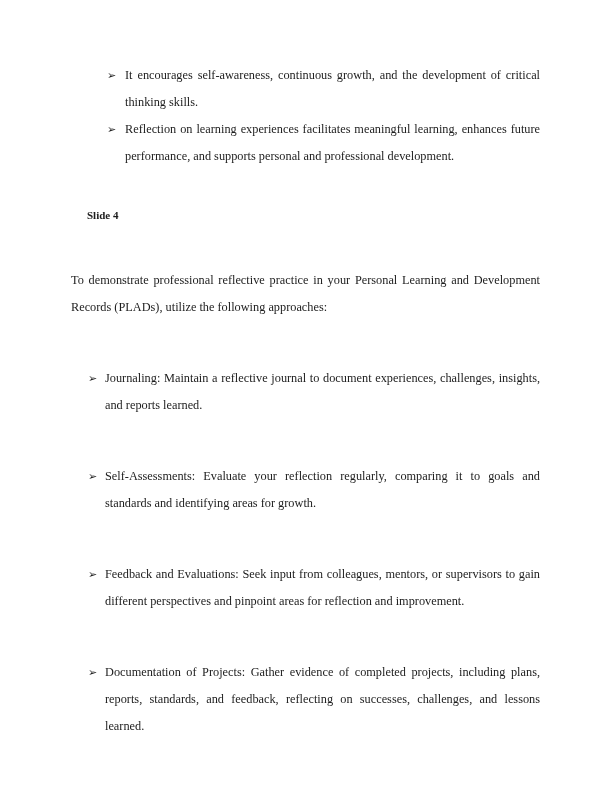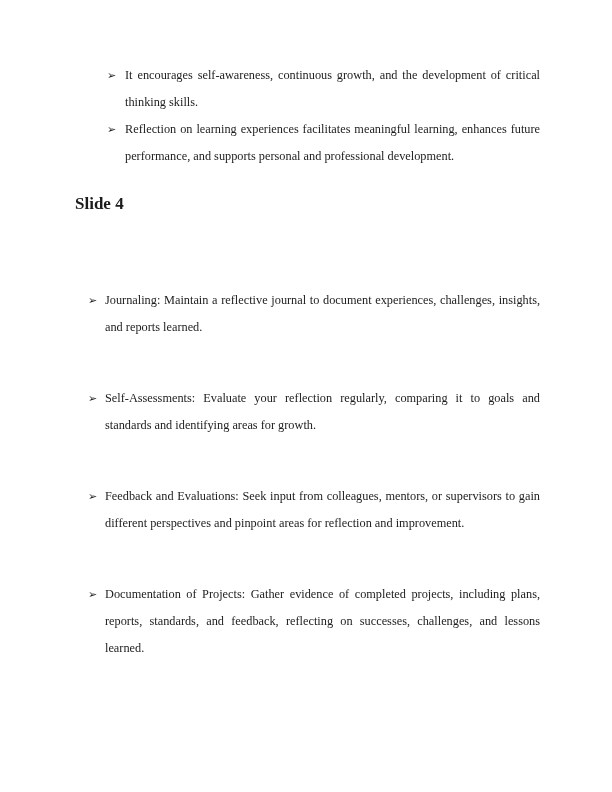--- a/index.html
+++ b/index.html
@@ -77,24 +77,24 @@
   }
   .list-group-b .bullet-item {
     padding-left: 17px;
   }
   .list-group-b .bullet-item + .bullet-item {
     margin-top: 44px;
   }
 
   
   .heading {
-    font-size: 17px;
+    font-size: 11px;
     line-height: 27px;
     font-weight: bold;
-    margin: 4px;
+    margin: 16px;
     text-align: left;
   }
   .body-paragraph {
     font-size: 12.3px;
     line-height: 27px;
     margin: 0;
     text-align: justify;
     text-justify: inter-word;
   }
   .spacer-sm { height: 16px; }
@@ -117,20 +117,21 @@
         <span class="bullet-text">Reflection on learning experiences facilitates meaningful learning, enhances future performance, and supports personal and professional development.</span>
       </li>
     </ul>
 
     <div class="spacer-sm"></div>
 
     <h2 class="heading">Slide 4</h2>
 
     <div class="spacer-md"></div>
 
+    <p class="body-paragraph">To demonstrate professional reflective practice in your Personal Learning and Development Records (PLADs), utilize the following approaches:</p>
 
     <div class="spacer-lg"></div>
 
     <ul class="bullet-list list-group-b">
       <li class="bullet-item">
         <span class="bullet-marker">➢</span>
         <span class="bullet-text">Journaling: Maintain a reflective journal to document experiences, challenges, insights, and reports learned.</span>
       </li>
       <li class="bullet-item">
         <span class="bullet-marker">➢</span>

